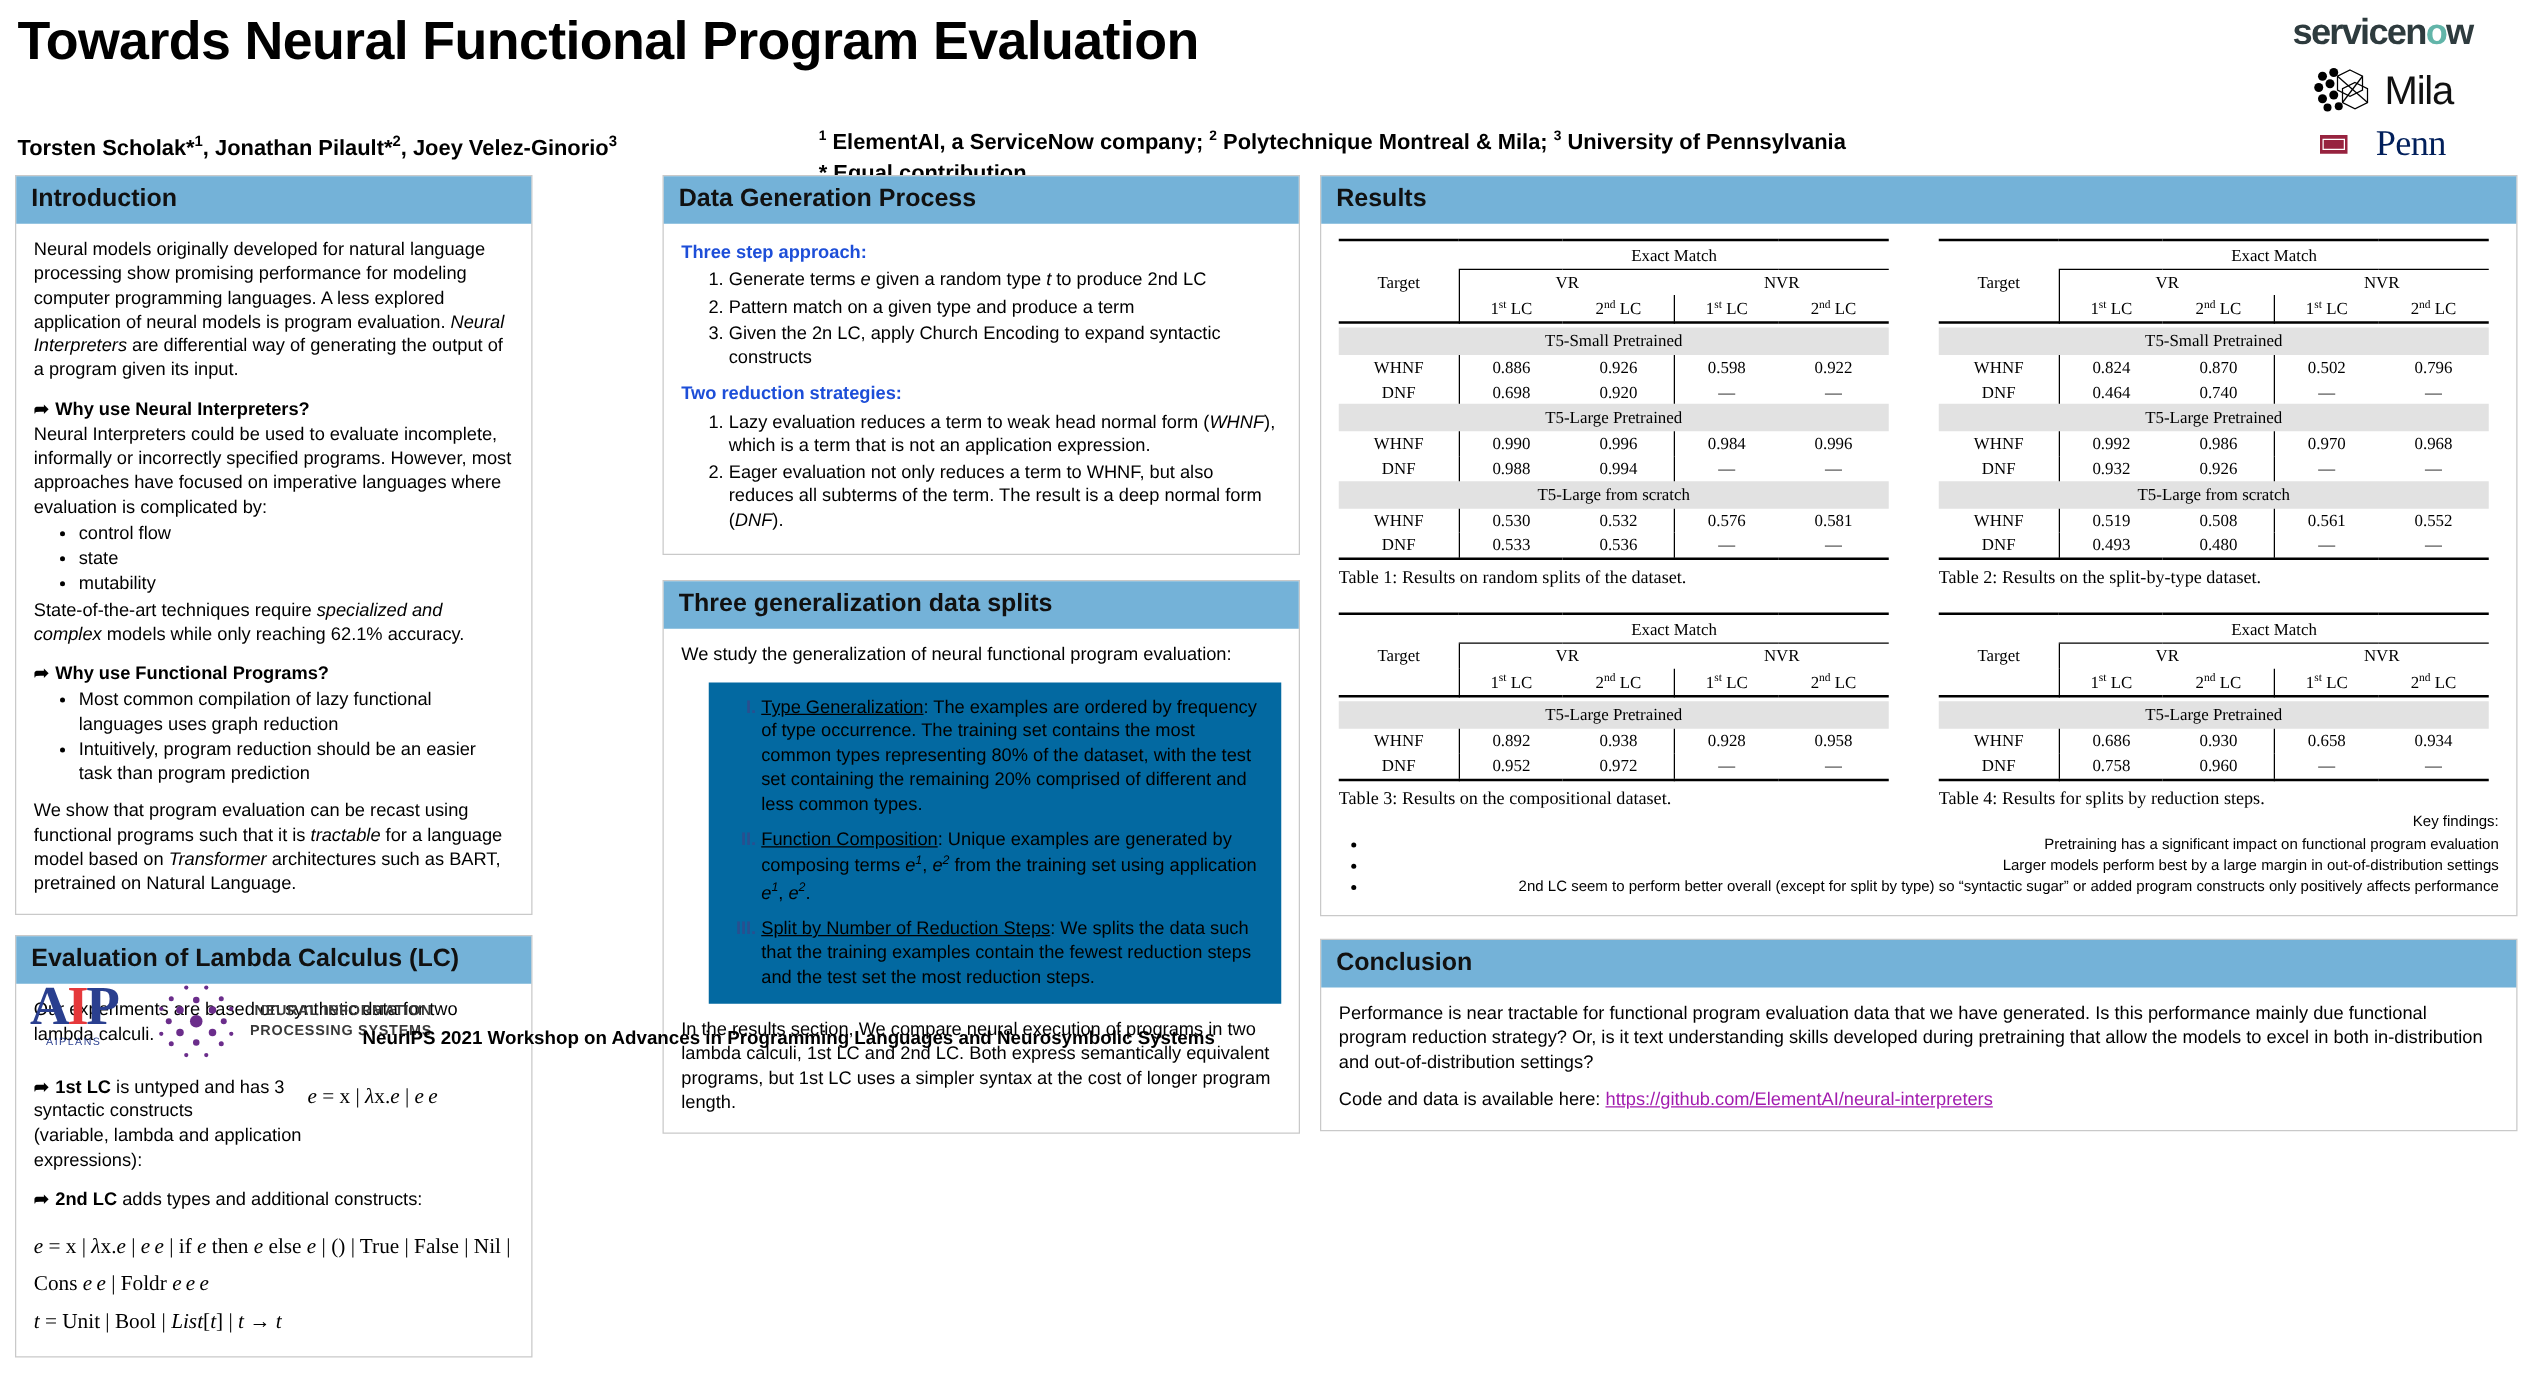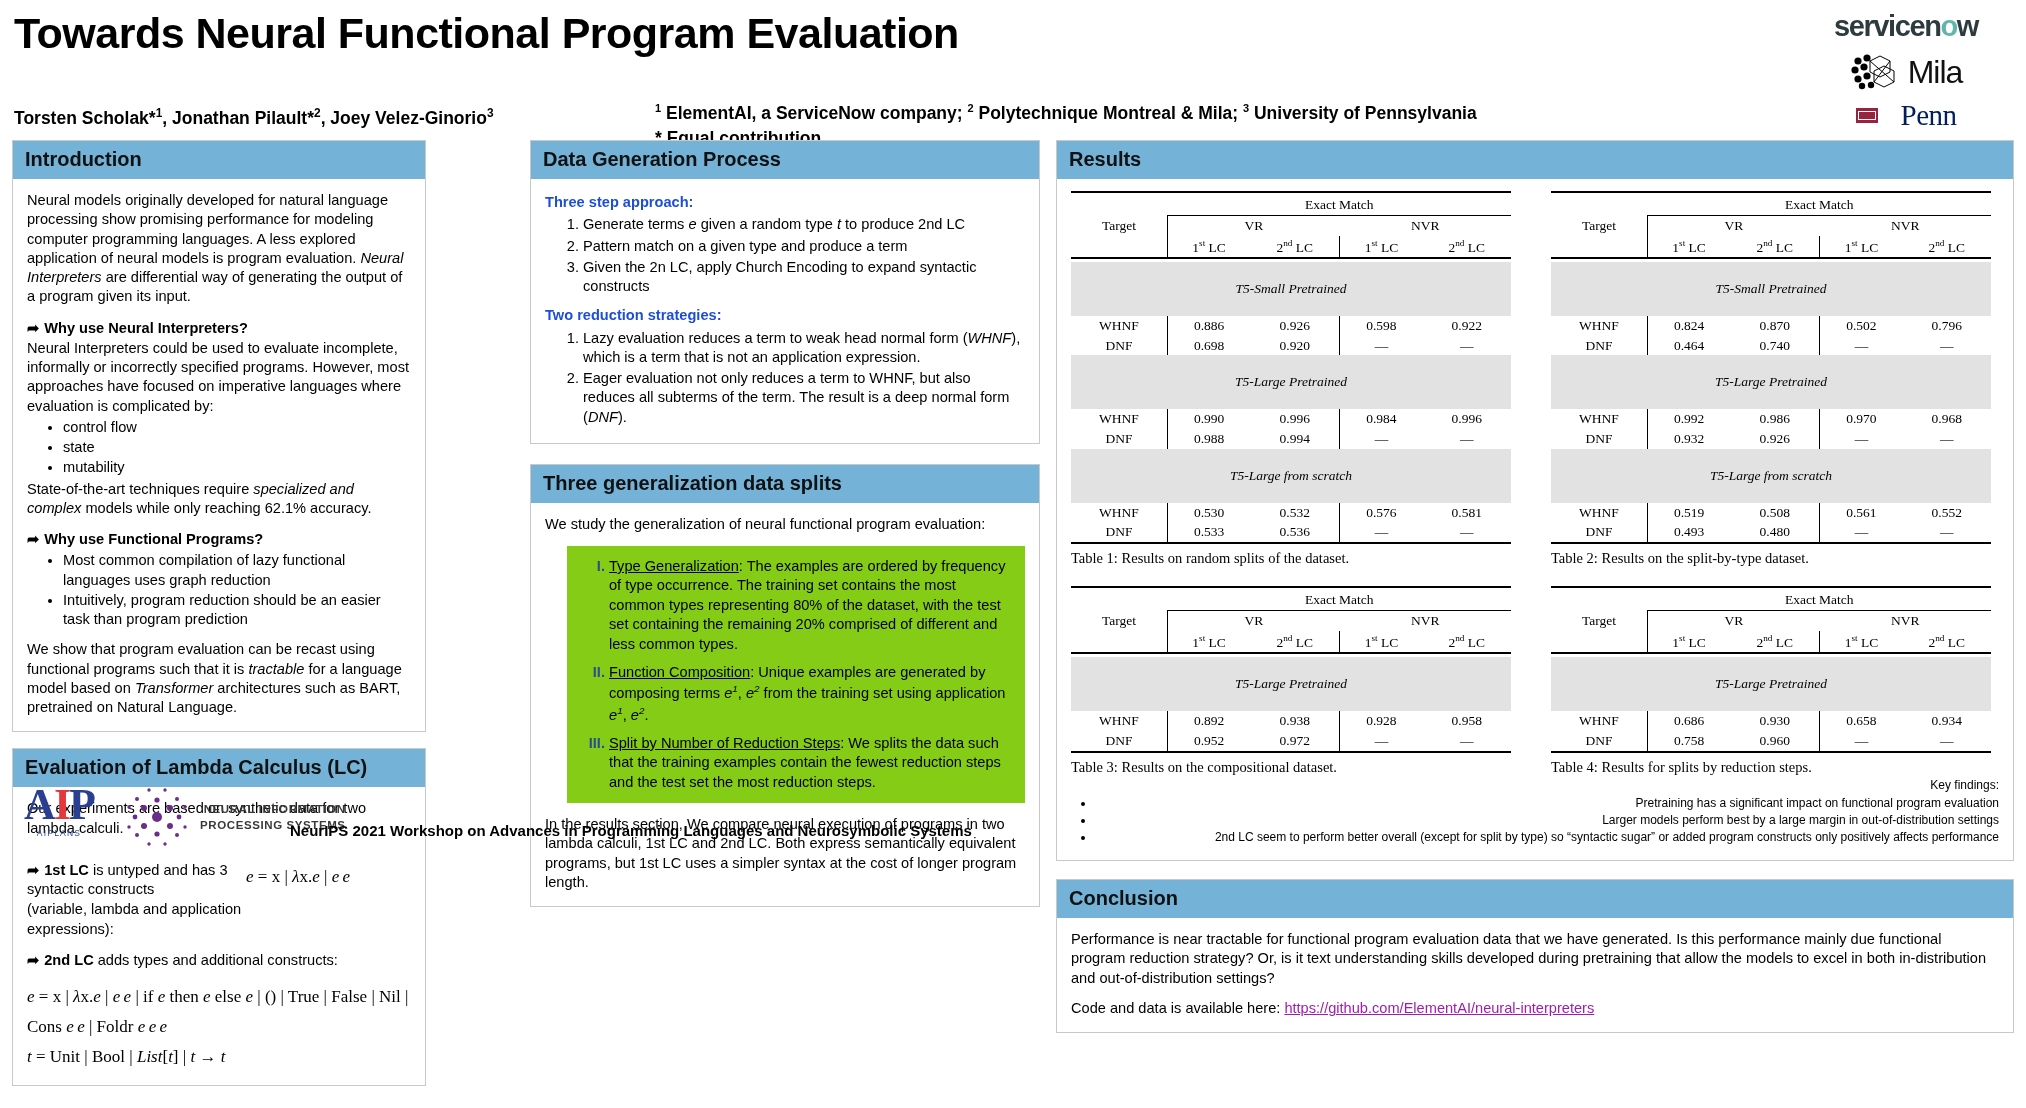--- a/index.html
+++ b/index.html
@@ -63,40 +63,40 @@
 
   
   .math { font-family:"Liberation Serif", serif; font-size:17px; font-style:italic; }
   .math .rm { font-style:normal; }
   .lc1row { display:flex; align-items:flex-start; }
   .lc1row .lc1txt { flex:1; }
   .lc1row .lc1math { width:165px; padding-top:17px; text-align:left; }
   .formula-block { margin-top:12px; line-height:1.75; }
 
   
-  .roman-box { background:#84cc16; padding:11px 14px 11px 10px; margin:12px 0 12px 22px; }
+  .roman-box { background:#0369a1; padding:11px 14px 11px 10px; margin:12px 0 12px 22px; }
   ol.roman { list-style:upper-roman; margin:0; padding-left:32px; font-size:14.6px; line-height:1.33; }
   ol.roman li { margin-bottom:9px; }
   ol.roman li:last-child { margin-bottom:0; }
   ol.roman li::marker { color:#2a4f8f; font-weight:bold; }
   .u { text-decoration:underline; }
   sup { font-size:0.68em; }
 
   
   .tables-grid { display:flex; gap:40px; }
   .tbl-wrap { width:440px; }
   table.res {
     border-collapse:collapse; width:100%;
     font-family:"Liberation Serif", serif; font-size:13.5px;
   }
   table.res td, table.res th { padding:1px 2px; text-align:center; font-weight:normal; }
   .toprule td { border-top:2.2px solid #000; height:3px; padding:0; }
   .doublerule td { border-top:2.2px solid #000; border-bottom:0; height:4px; padding:0; }
   .botrule td { border-top:2.2px solid #000; height:3px; padding:0; }
-  .grp { background:#e2e2e2; font-weight:bold; font-style:italic; padding:18px 0 !important; }
+  .grp { background:#e2e2e2; font-weight:bold; padding:2px 0 !important; }
   .vline { border-left:1px solid #000; }
   .spanline { border-bottom:0.9px solid #000; }
   .tcap { font-family:"Liberation Serif", serif; font-size:14.5px; margin-top:3px; text-align:left; }
   .rowlbl { font-weight:normal; text-align:center; }
   .kf { margin-top:0; font-size:12px; line-height:1.34;text-align:right; }
   .kf ul { margin:2px 0 0 0; padding-left:24px; }
   .kf li { margin-bottom:1px; }
   a.link { color:#a21caf; text-decoration:underline; }
 
   

